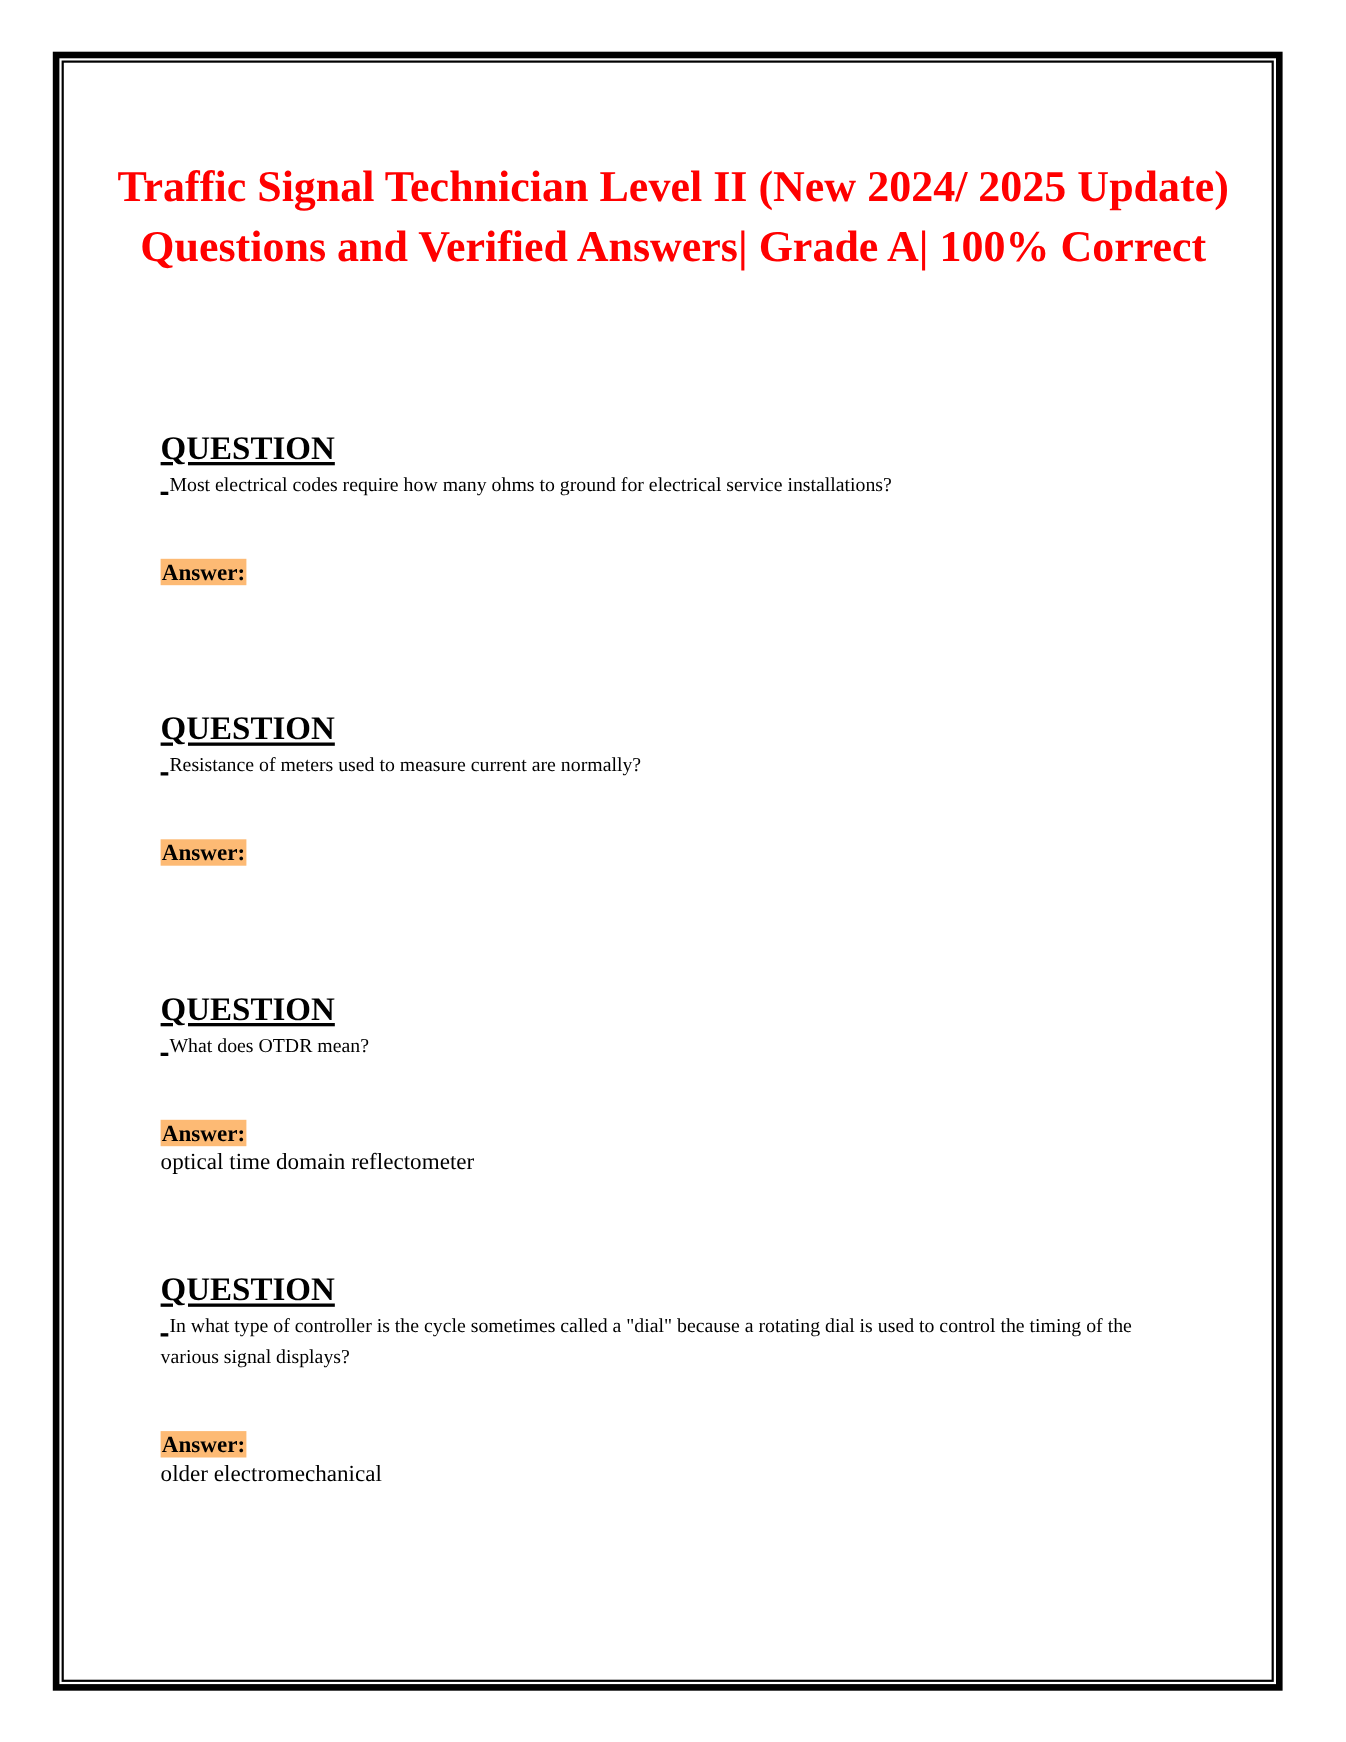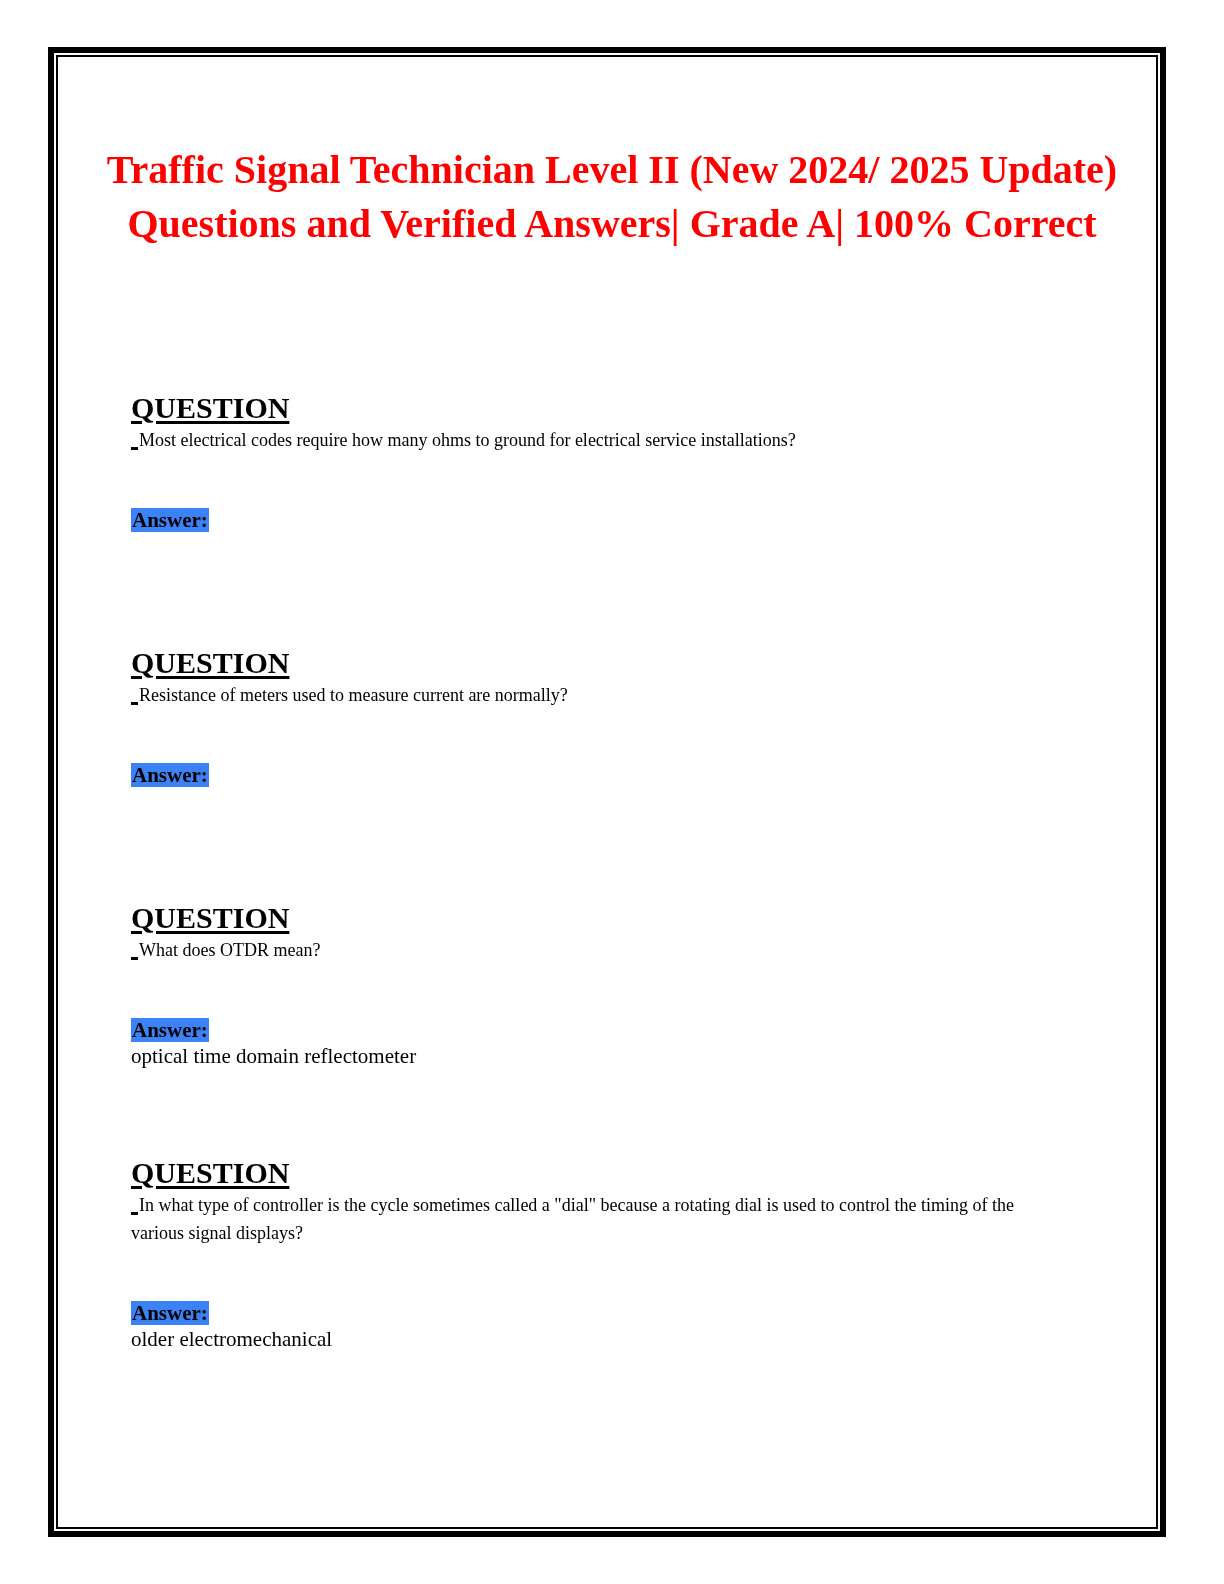--- a/index.html
+++ b/index.html
@@ -4,26 +4,26 @@
 <style>
   html, body { margin: 0; padding: 0; background: #ffffff; }
   body { width: 1224px; height: 1584px; position: relative; overflow: hidden;
          font-family: "Liberation Serif", "DejaVu Serif", serif; color: #000; }
   .frame-outer { position: absolute; left: 48px; top: 47px; width: 1118px; height: 1490px;
                  box-sizing: border-box; border: 6px solid #000; }
   .frame-inner { position: absolute; left: 56px; top: 55px; width: 1102px; height: 1474px;
                  box-sizing: border-box; border: 2px solid #000; }
   .title { position: absolute; left: 100px; width: 1024px; top: 143px; text-align: center;
            color: #ff0000; font-weight: bold; font-size: 40px; line-height: 54px; margin: 0; }
-  .qa { position: absolute; left: 131px; width: 940px; }
+  .qa { position: absolute; left: 146px; width: 940px; }
   .q-head { font-size: 30px; font-weight: bold; text-decoration: underline; line-height: 32px;
             text-decoration-thickness: 3px; text-underline-offset: 3px; }
   .q-text { font-size: 18px; line-height: 28px; margin-top: 2px; }
   .q-marker { display: inline-block; width: 7px; height: 3px; background: #000; vertical-align: -4px; margin-right: 1px; }
-  .a-label { display: inline-block; background: #3b82f6; font-weight: bold; font-size: 21px; line-height: 24px; padding: 0 1px; }
+  .a-label { display: inline-block; background: #fdba74; font-weight: bold; font-size: 21px; line-height: 24px; padding: 0 1px; }
   .a-text { font-size: 21px; line-height: 28px; }
 </style>
 </head>
 <body>
 
 <div class="frame-outer"></div>
 <div class="frame-inner"></div>
 
 <h1 class="title">Traffic Signal Technician Level II (New 2024/ 2025 Update) Questions and Verified Answers| Grade A| 100% Correct</h1>
 

